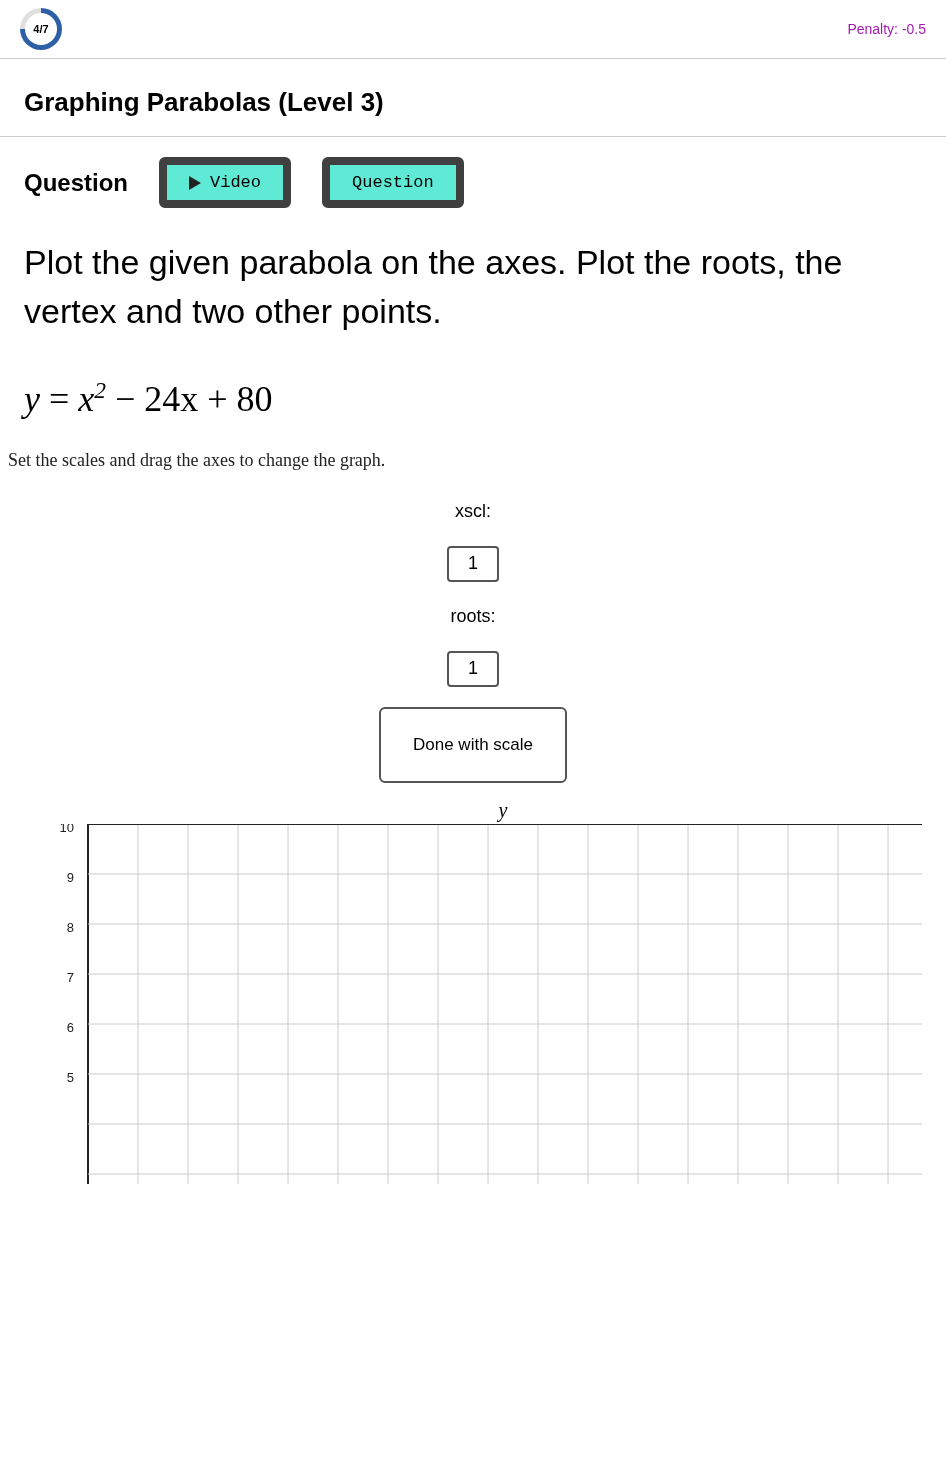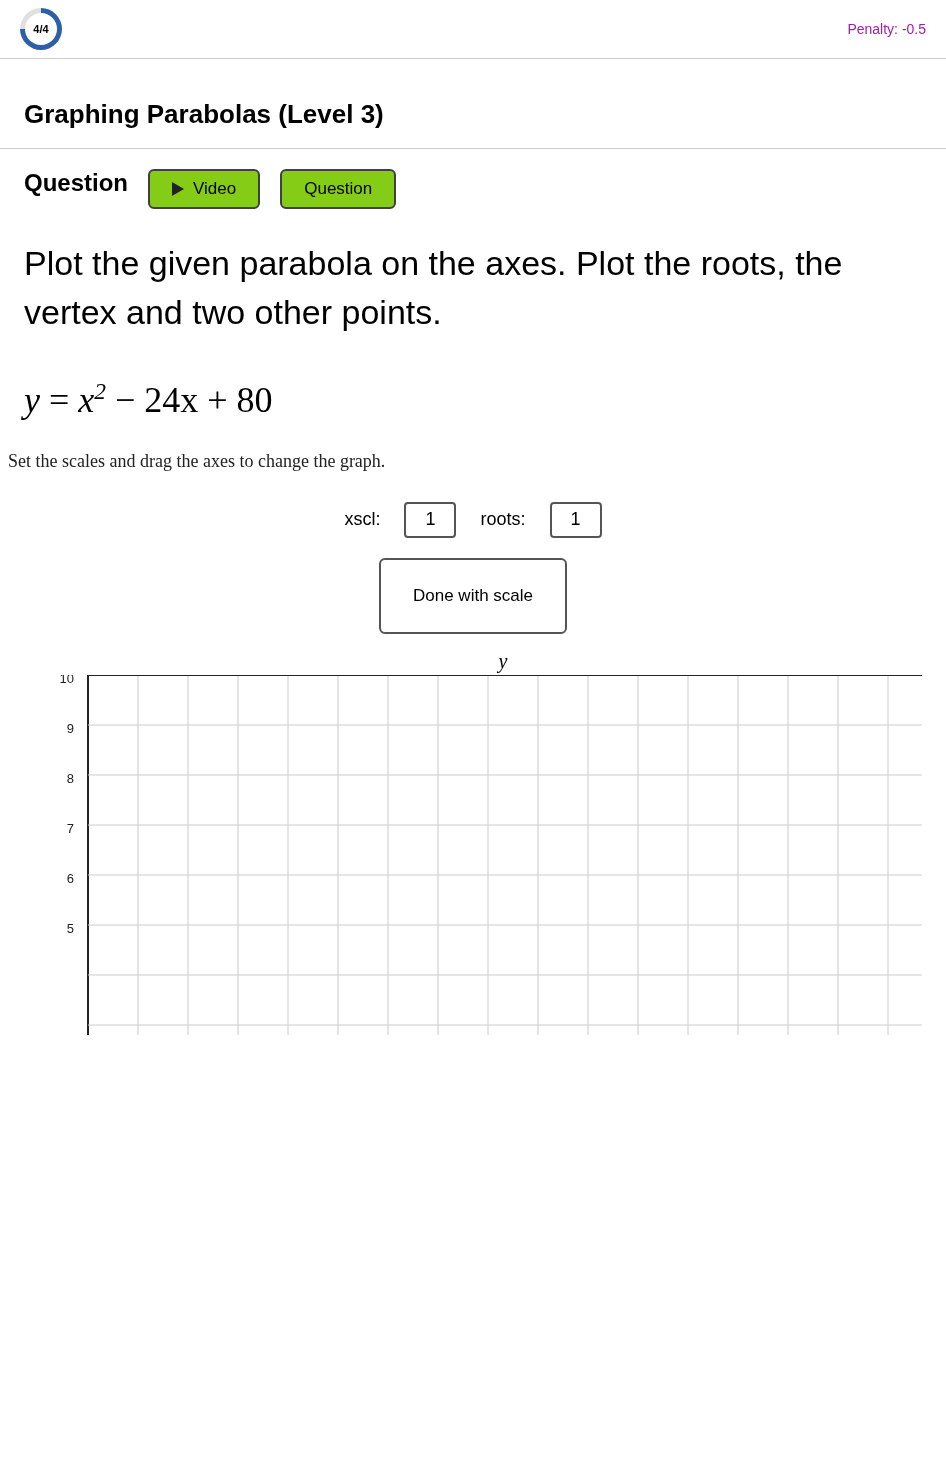--- a/index.html
+++ b/index.html
@@ -60,43 +60,42 @@
 
     .section-title {
       padding: 28px 24px 18px 24px;
       border-bottom: 1px solid #ccc;
     }
 
     .section-title h1 {
       font-size: 26px;
       font-weight: bold;
       font-family: Arial, sans-serif;
-      margin-top: 12px;
     }
 
     .question-header {
       display: flex;
-      align-items: flex-start;
-      gap: 20px;
+      align-items: center;
+      gap: 31px;
       padding: 20px 24px 10px 24px;
     }
 
     .question-label {
       font-size: 24px;
       font-weight: bold;
       font-family: Arial, sans-serif;
     }
 
     .btn-outline {
-      border: 2px solid #404040;
+      border: 8px solid #404040;
       border-radius: 6px;
       padding: 8px 22px;
       font-size: 17px;
-      font-family: Liberation Sans, sans-serif;
-      background: #84cc16;
+      font-family: Liberation Mono, monospace;
+      background: #5eead4;
       cursor: pointer;
       display: flex;
       align-items: center;
       gap: 7px;
     }
 
     .play-icon {
       display: inline-block;
       width: 0;
       height: 0;
@@ -133,20 +132,21 @@
     }
 
     .scale-row {
       display: flex;
       align-items: center;
       justify-content: center;
       gap: 24px;
       padding: 10px 24px 14px 24px;
       font-size: 18px;
       font-family: Arial, sans-serif;
+      flex-direction: column;
     }
 
     .scale-label {
       font-size: 18px;
     }
 
     .scale-input {
       width: 52px;
       height: 36px;
       border: 2px solid #555;
@@ -211,21 +211,21 @@
       font-size: 0.65em;
       vertical-align: super;
     }
   </style>
 </head>
 <body>
 
 <div class="top-bar">
   <div class="score-area">
     <div class="score-circle">
-      <div class="score-inner">4/4</div>
+      <div class="score-inner">4/7</div>
     </div>
   </div>
   <div class="penalty-text">
     <span>Penalty:</span>
     <span>-0.5</span>
   </div>
 </div>
 
 <div class="section-title">
   <h1>Graphing Parabolas (Level 3)</h1>

